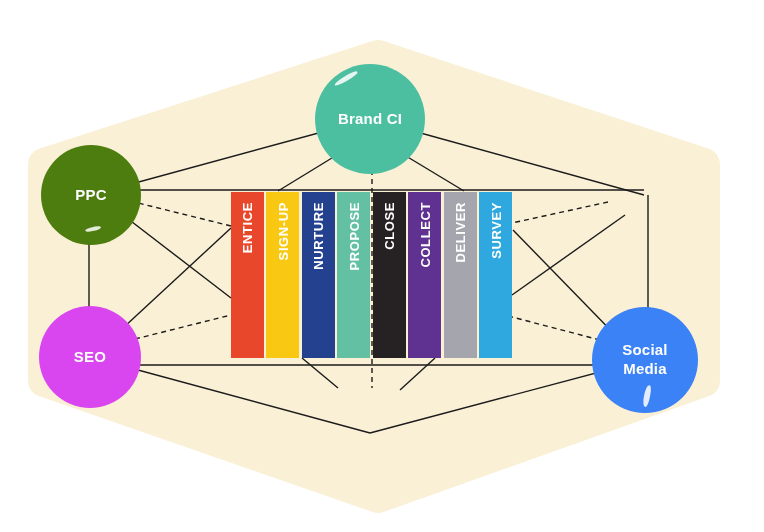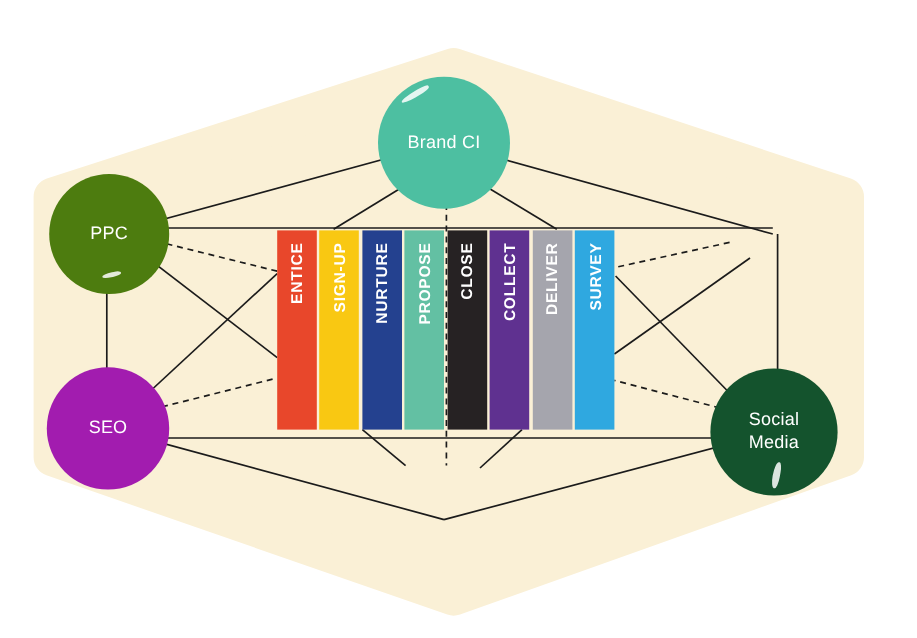--- a/index.html
+++ b/index.html
@@ -10,22 +10,23 @@
     overflow:hidden;
     font-family:"Liberation Sans", sans-serif;
   }
   .stage svg{position:absolute;left:0;top:0;}
 
   
   .node{
     position:absolute;
     border-radius:50%;
     display:flex;align-items:center;justify-content:center;
+    text-align:center;
     color:#ffffff;
-    font-weight:normal;
+    font-weight:bold;
     font-size:15px;
     line-height:1.25;
     white-space:pre-line;
     letter-spacing:.2px;
   }
   .node-brandci{left:315px;top:64px;width:110px;height:110px;}
   .node-ppc{left:41px;top:145px;width:100px;height:100px;}
   .node-website{left:592px;top:143px;width:104px;height:104px;}
   .node-seo{left:39px;top:306px;width:102px;height:102px;}
   .node-social{left:592px;top:307px;width:106px;height:106px;}
@@ -134,22 +135,22 @@
   </div>
 
   <div class="node node-brandci" style="background-color: rgb(77, 191, 161);">
     <span class="brush brush-brandci"></span>
     <span>Brand CI</span>
   </div>
   <div class="node node-ppc" style="background-color: #4d7c0f;">
     <span class="brush brush-ppc"></span>
     <span>PPC</span>
   </div>
-  <div class="node node-seo" style="background-color: #a21caf;">
+  <div class="node node-seo" style="background-color: #d946ef;">
     <span>SEO</span>
   </div>
-  <div class="node node-social" style="background-color: #14532d;">
+  <div class="node node-social" style="background-color: #3b82f6;">
     <span class="brush brush-social"></span>
     <span>Social
 Media</span>
   </div>
 
 </div>
 
 </body></html>

